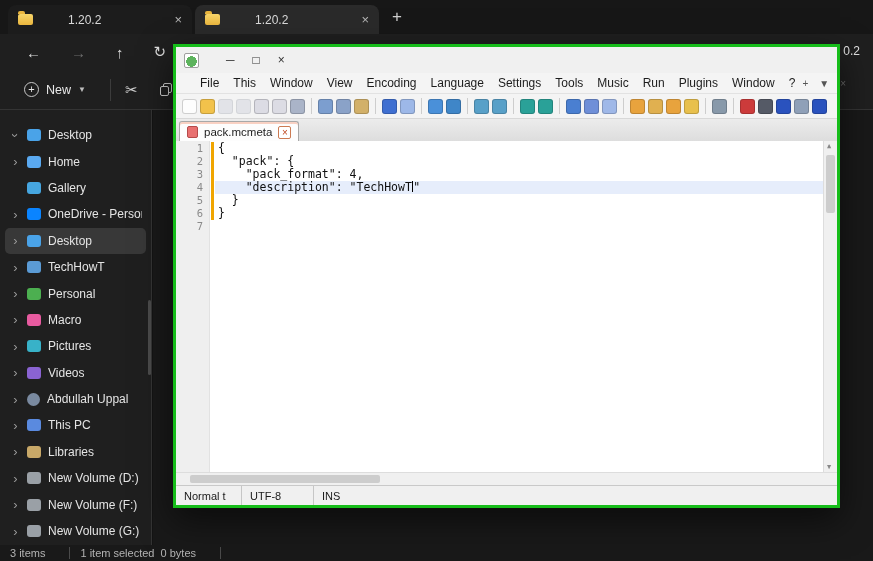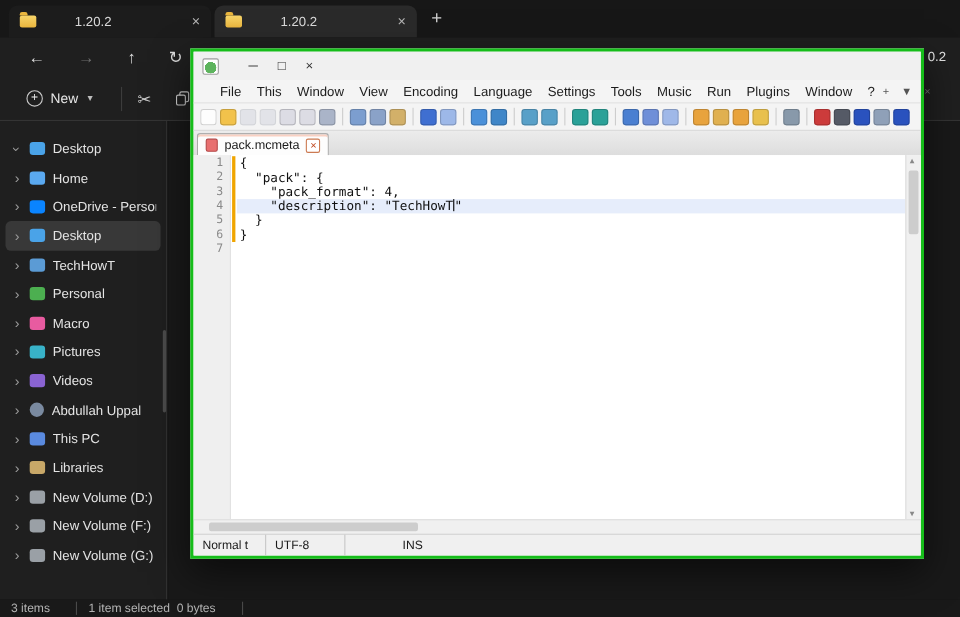--- a/index.html
+++ b/index.html
@@ -172,20 +172,25 @@
     <div class="sidebar">
         <div class="sbitem">
           <span class="chev down">›</span>
           <span class="sbicon" style="background: rgb(74, 163, 232);"></span>
           <span class="sblabel">Desktop</span>
         </div>
         <div class="sbitem">
           <span class="chev">›</span>
           <span class="sbicon" style="background: rgb(90, 169, 240);"></span>
           <span class="sblabel">Home</span>
+        </div>
+        <div class="sbitem">
+          <span class="chev"></span>
+          <span class="sbicon" style="background: rgb(70, 166, 224);"></span>
+          <span class="sblabel">Gallery</span>
         </div>
         <div class="sbitem">
           <span class="chev">›</span>
           <span class="sbicon" style="background: rgb(10, 132, 255);"></span>
           <span class="sblabel">OneDrive - Personal</span>
         </div>
         <div class="sbitem selected">
           <span class="chev">›</span>
           <span class="sbicon" style="background: rgb(74, 163, 232);"></span>
           <span class="sblabel">Desktop</span>
@@ -368,16 +373,16 @@
       </div>
     </div>
 
     <div class="hscroll">
       <span class="hthumb"></span>
     </div>
 
     <div class="npstatus">
       <span class="ss" style="width:66px;">Normal t</span>
       <span class="ss" style="width:72px;">UTF-8</span>
-      <span class="ss last" style="width:38px;margin-left:44px;">INS</span>
+      <span class="ss last" style="width:38px;">INS</span>
     </div>
   </div>
 </div>
 
 </body></html>

